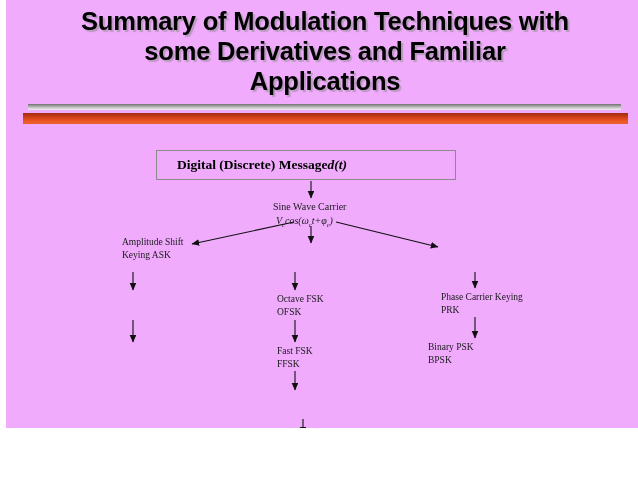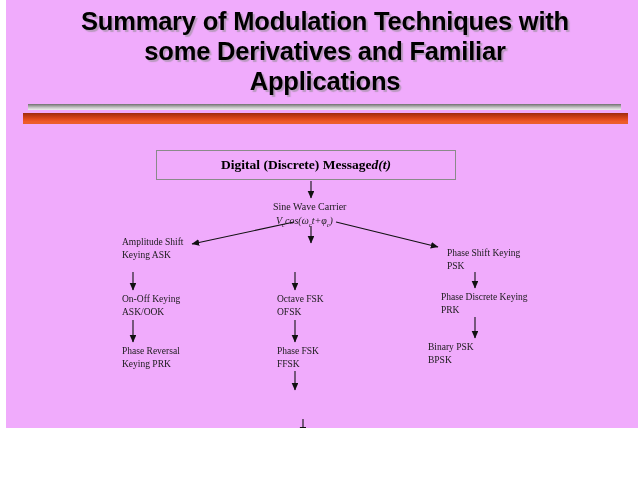--- a/index.html
+++ b/index.html
@@ -56,26 +56,26 @@
   #msg-box {
     position: absolute;
     left: 150px;
     top: 150px;
     width: 300px;
     height: 30px;
     border: 1px solid #8a8a8a;
     box-sizing: border-box;
     display: flex;
     align-items: center;
-    justify-content: center;
     font-family: "Liberation Serif", serif;
     font-weight: bold;
     font-size: 13.5px;
     color: #000000;
     white-space: nowrap;
+    padding-left: 20px;
   }
   #msg-box .ital { font-style: italic; }
 
   
   .carrier-label {
     position: absolute;
     font-family: "Liberation Serif", serif;
     font-size: 10px;
     color: #1a1a1a;
     white-space: nowrap;
@@ -130,34 +130,28 @@
   </div>
 
   <div class="carrier-label" id="carrier-name">Sine Wave Carrier</div>
 
   <div class="carrier-label" id="carrier-formula">
     <span>V</span><sub>c</sub><span>cos(</span><span>ω</span><sub>c</sub><span>t</span><span>+</span><span>φ</span><sub>c</sub><span>)</span>
   </div>
 
   <div class="node" style="left:116px; top:236px;">Amplitude Shift
 Keying ASK</div>
-  <div class="node" style="left:116px; top:293px;">On-Off Keying
-ASK/OOK</div>
-  <div class="node" style="left:116px; top:345px;">Phase Reversal
-Keying PRK</div>
 
   <div class="node" style="left:271px; top:293px;">Octave FSK
 OFSK</div>
-  <div class="node" style="left:271px; top:345px;">Phase FSK
+  <div class="node" style="left:271px; top:345px;">Fast FSK
 FFSK</div>
   <div class="node" style="left:268px; top:436px;">Binary FSK</div>
 
-  <div class="node" style="left:441px; top:247px;">Phase Shift Keying
-PSK</div>
-  <div class="node" style="left:435px; top:291px;">Phase Discrete Keying
+  <div class="node" style="left:435px; top:291px;">Phase Carrier Keying
 PRK</div>
   <div class="node" style="left:422px; top:341px;">Binary PSK
 BPSK</div>
 
   <svg id="arrows" viewBox="0 0 638 478">
     <defs>
       <marker id="ah" markerWidth="9" markerHeight="9" refX="7.2" refY="3.4" orient="auto" markerUnits="userSpaceOnUse">
         <path d="M0,0 L7.6,3.4 L0,6.8 z" fill="#111111"></path>
       </marker>
     </defs>

